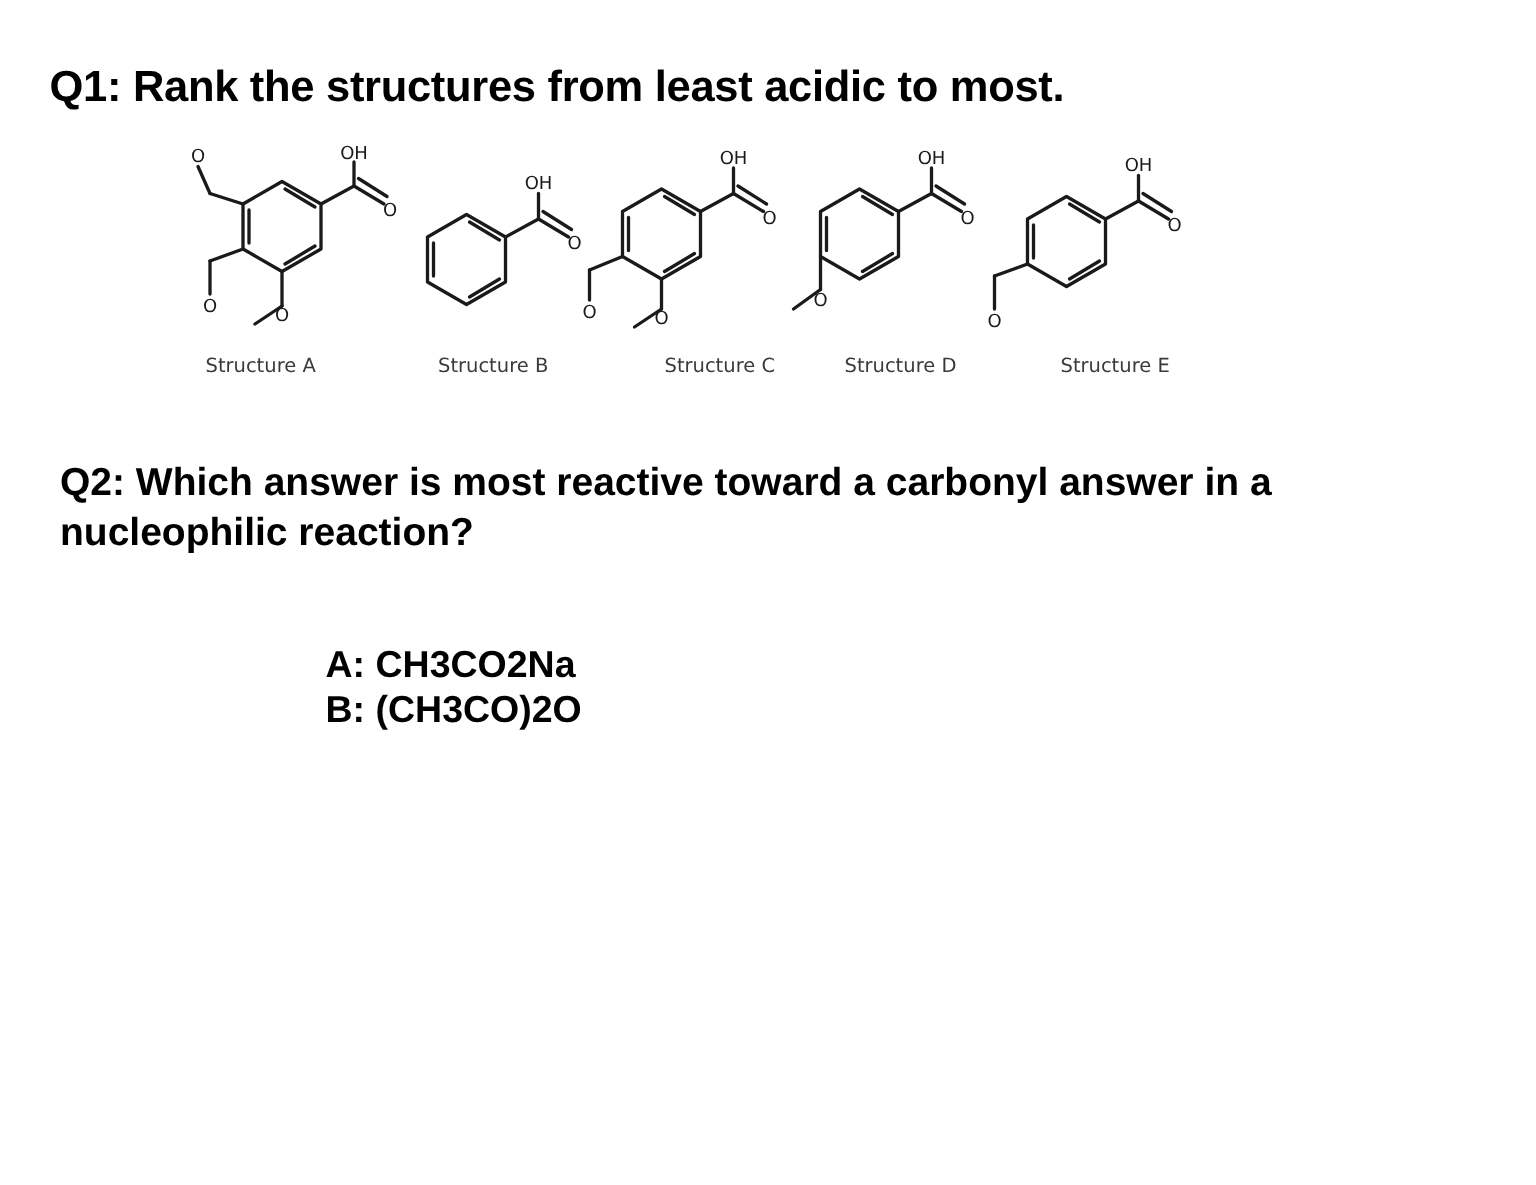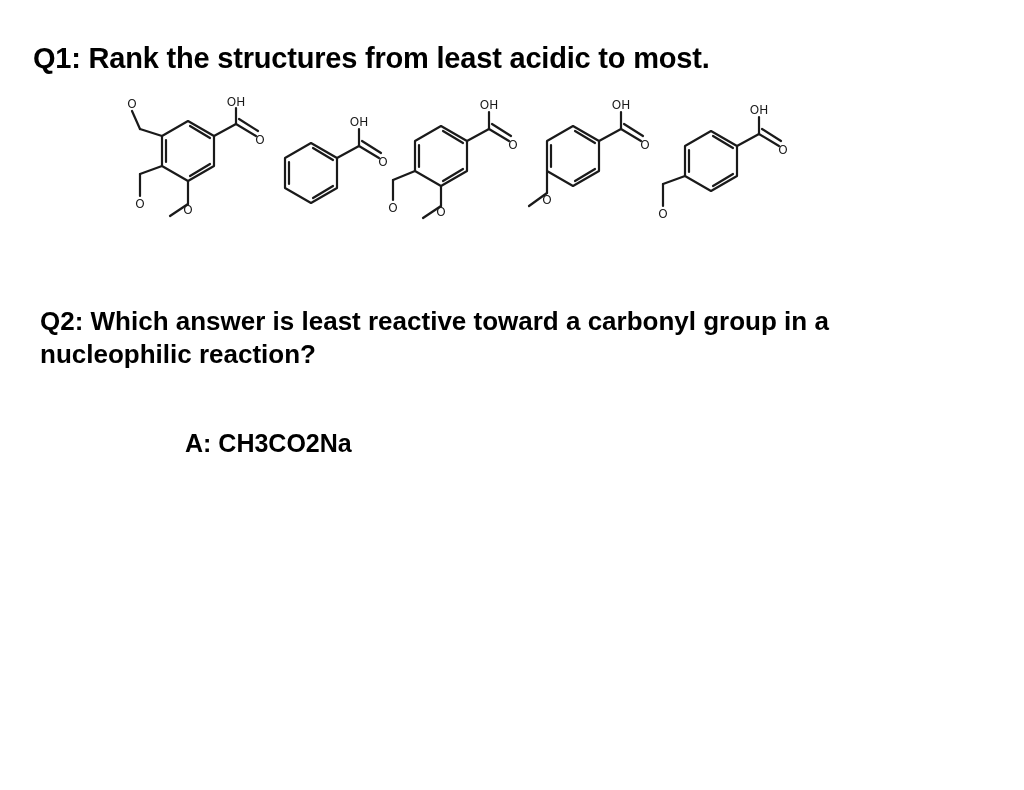--- a/index.html
+++ b/index.html
@@ -66,20 +66,21 @@
   .answers {
     position: absolute;
     left: 185px;
     top: 428px;
     font-size: 25px;
     font-weight: bold;
     line-height: 30px;
   }
   .answer-line {
     white-space: nowrap;
+    margin-left: 32px;
   }
 </style>
 </head>
 <body>
 
 <div class="page">
 
   <div class="q1-title">Q1: Rank the structures from least acidic to most.</div>
 
   <div class="structures-area">
@@ -177,20 +178,28 @@
         <text x="511" y="13">OH</text>
         <text x="535" y="53">O</text>
 
         <text x="553" y="122">O</text>
         <text x="649" y="18">OH</text>
         <text x="673" y="58">O</text>
       </g>
     </svg>
   </div>
 
-
-  <div class="q2-title">Q2: Which answer is least reactive toward a carbonyl group in a nucleophilic reaction?</div>
+  <div class="labels-row">
+    <span class="struct-label" style="left:27px;">Structure A</span>
+    <span class="struct-label" style="left:182px;">Structure B</span>
+    <span class="struct-label" style="left:333px;">Structure C</span>
+    <span class="struct-label" style="left:453px;">Structure D</span>
+    <span class="struct-label" style="left:597px;">Structure E</span>
+  </div>
+
+  <div class="q2-title">Q2: Which answer is most reactive toward a carbonyl answer in a nucleophilic reaction?</div>
 
   <div class="answers">
     <div class="answer-line">A: CH3CO2Na</div>
+    <div class="answer-line">B: (CH3CO)2O</div>
   </div>
 
 </div>
 
 </body></html>

